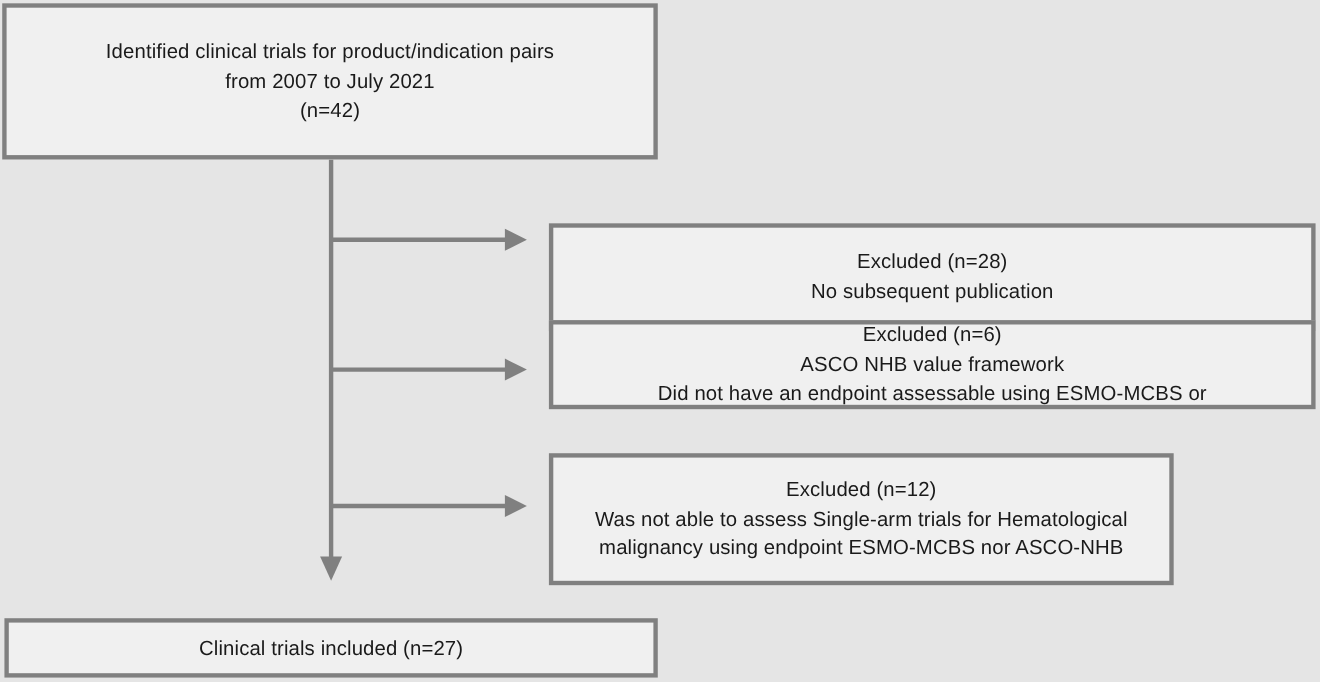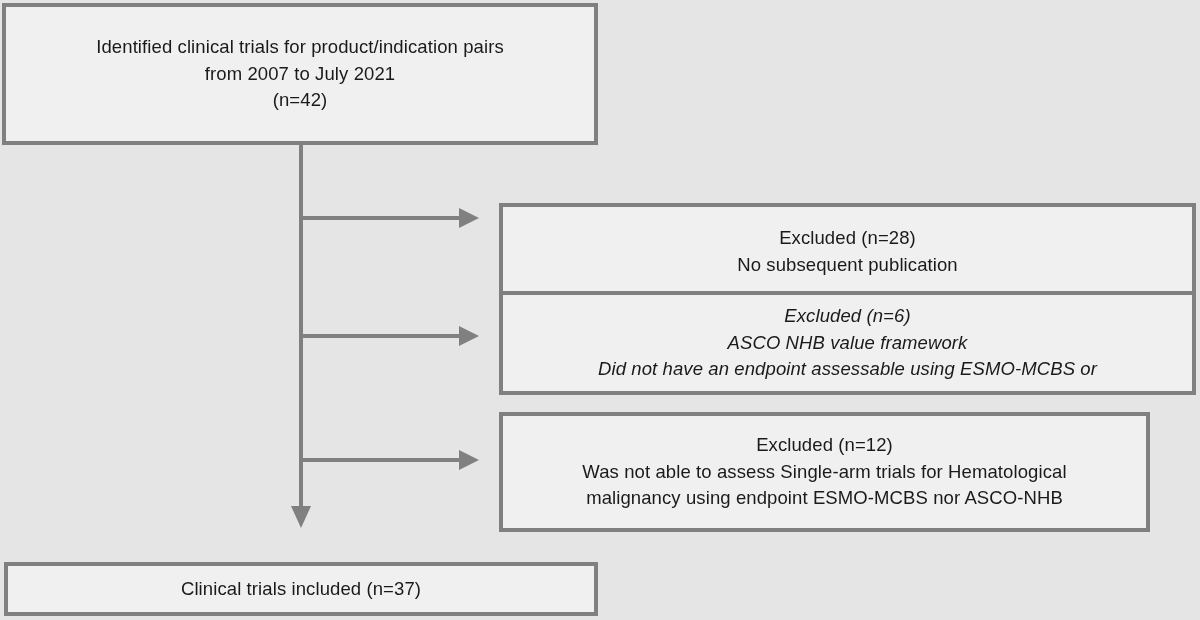--- a/index.html
+++ b/index.html
@@ -36,22 +36,22 @@
     width: 100%;
   }
   .node .line {
     display: block;
     white-space: nowrap;
   }
 
   
   #node-identified { left: 2px;   top: 3px;   width: 596px; height: 142px; }
   #node-excl-1     { left: 499px; top: 172px; width: 697px; height: 98px; margin-top: 31px;  }
-  #node-excl-2     { left: 499px; top: 291px; width: 697px; height: 104px; font-style: italic;  }
-  #node-excl-3     { left: 499px; top: 412px; width: 651px; height: 120px; }
+  #node-excl-2     { left: 499px; top: 291px; width: 697px; height: 81px;  }
+  #node-excl-3     { left: 499px; top: 412px; width: 568px; height: 120px; }
   #node-included   { left: 4px;   top: 562px; width: 594px; height: 54px;  }
 
   
   .conn-svg {
     position: absolute;
     left: 0;
     top: 0;
     width: 1200px;
     height: 620px;
     pointer-events: none;
@@ -111,17 +111,17 @@
   <div class="node" id="node-excl-3">
     <div class="lines">
       <span class="line">Excluded (n=12)</span>
       <span class="line">Was not able to assess Single-arm trials for Hematological</span>
       <span class="line">malignancy using endpoint ESMO-MCBS nor ASCO-NHB</span>
     </div>
   </div>
 
   <div class="node" id="node-included">
     <div class="lines">
-      <span class="line">Clinical trials included (n=37)</span>
+      <span class="line">Clinical trials included (n=27)</span>
     </div>
   </div>
 
 </div>
 
 </body></html>

